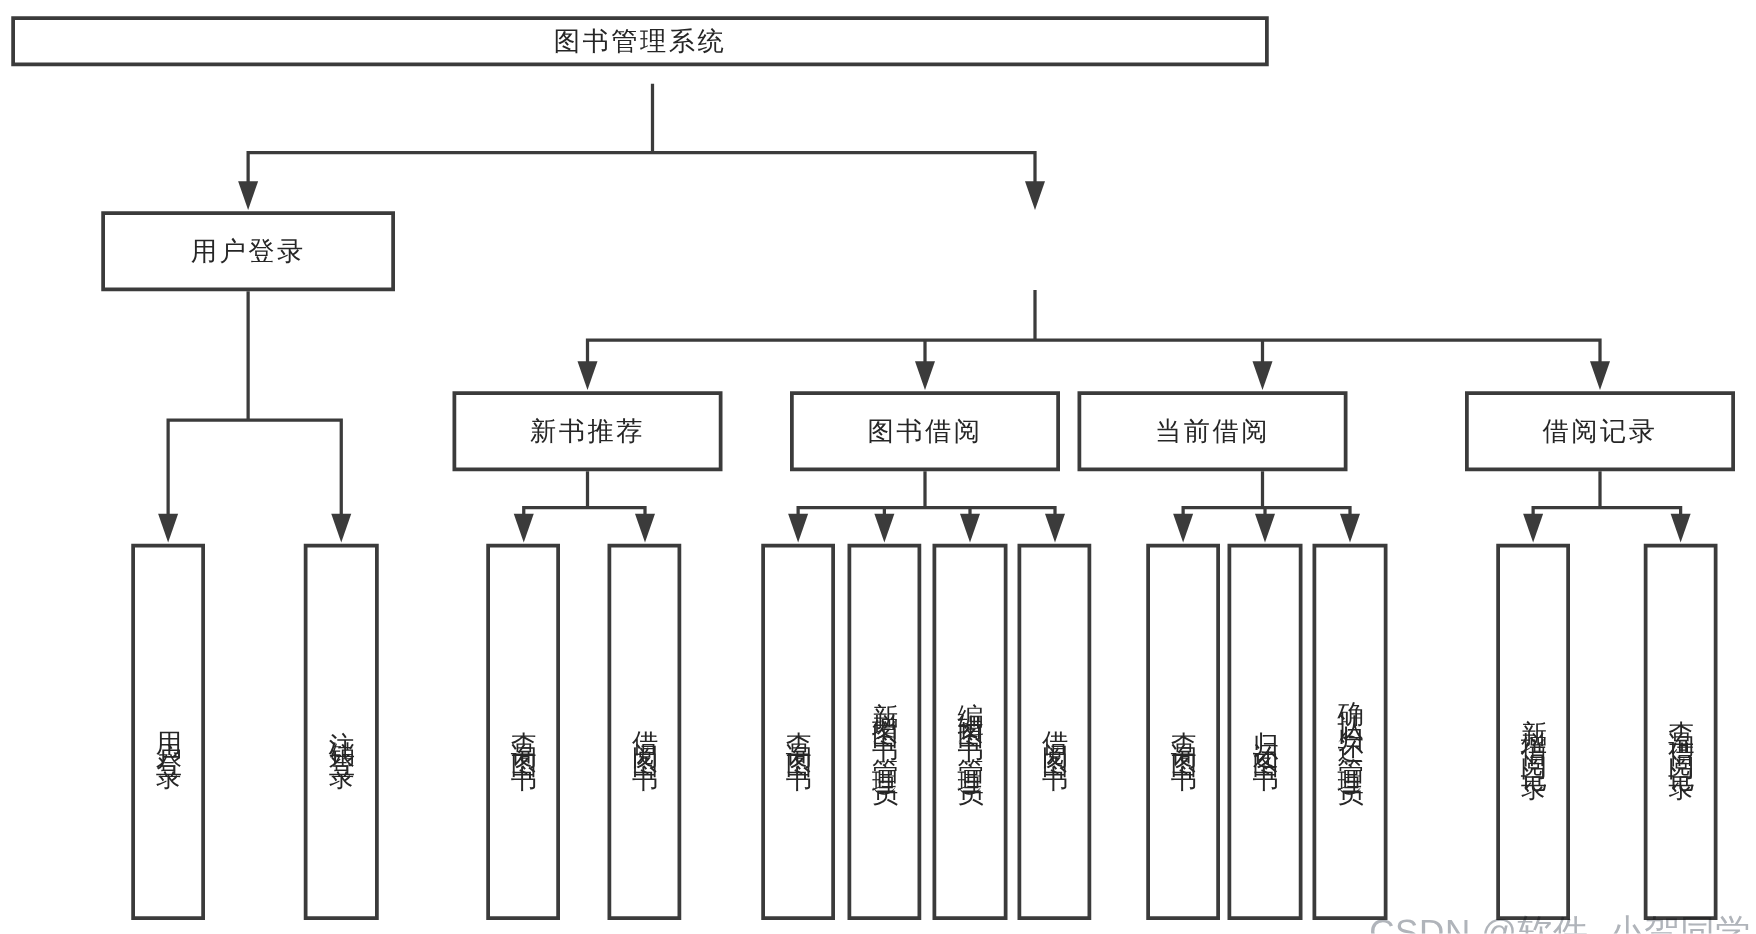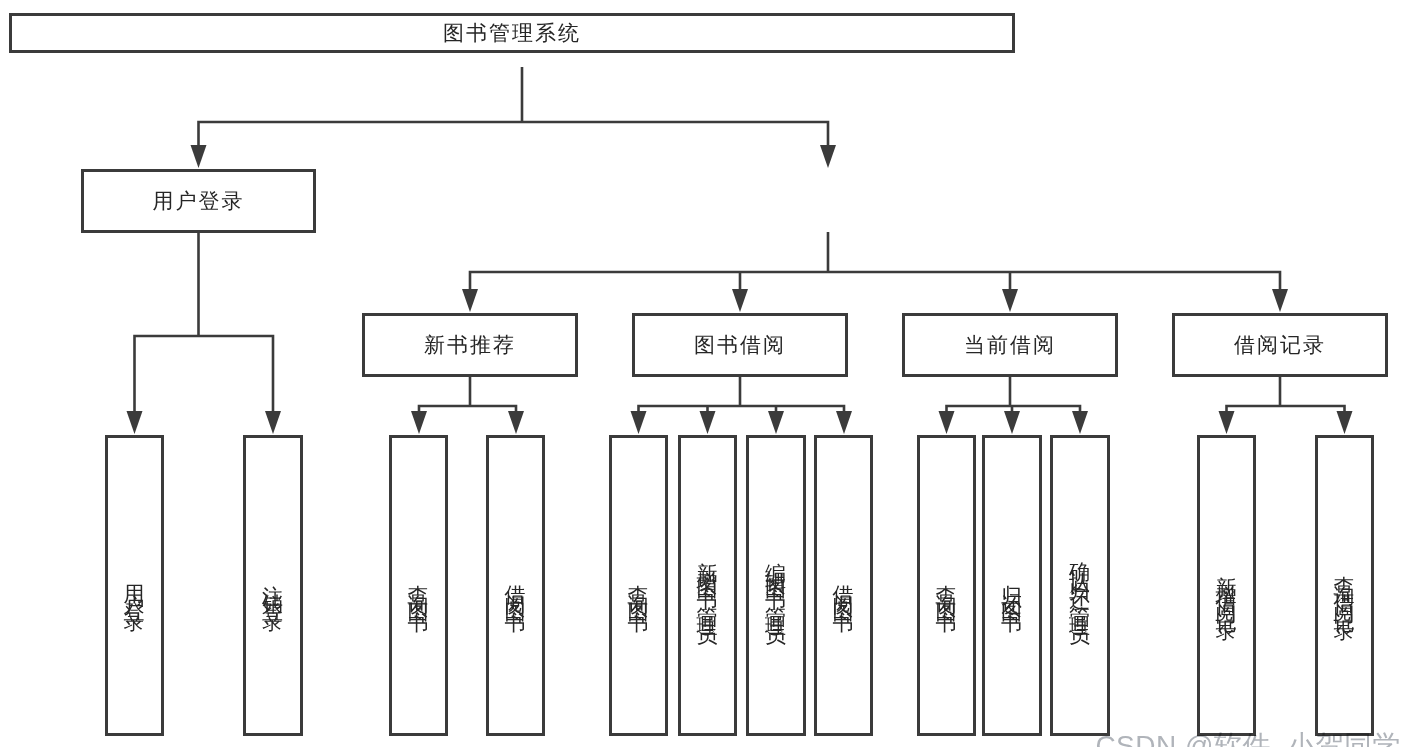--- a/index.html
+++ b/index.html
@@ -118,21 +118,21 @@
   <div class="node l2-box" style="left:81px;width:235px;">
     <span class="hlabel">用户登录</span>
   </div>
 
   <div class="node l3-box" style="left:362px;">
     <span class="hlabel">新书推荐</span>
   </div>
   <div class="node l3-box" style="left:632px;">
     <span class="hlabel">图书借阅</span>
   </div>
-  <div class="node l3-box" style="left:902px;">
+  <div class="node l3-box" style="left:862px;">
     <span class="hlabel">当前借阅</span>
   </div>
   <div class="node l3-box" style="left:1172px;">
     <span class="hlabel">借阅记录</span>
   </div>
 
   <div class="node leaf-box" style="left:105px;">
     <span class="vlabel">用户登录</span>
   </div>
   <div class="node leaf-box" style="left:243px;width:60px;">

